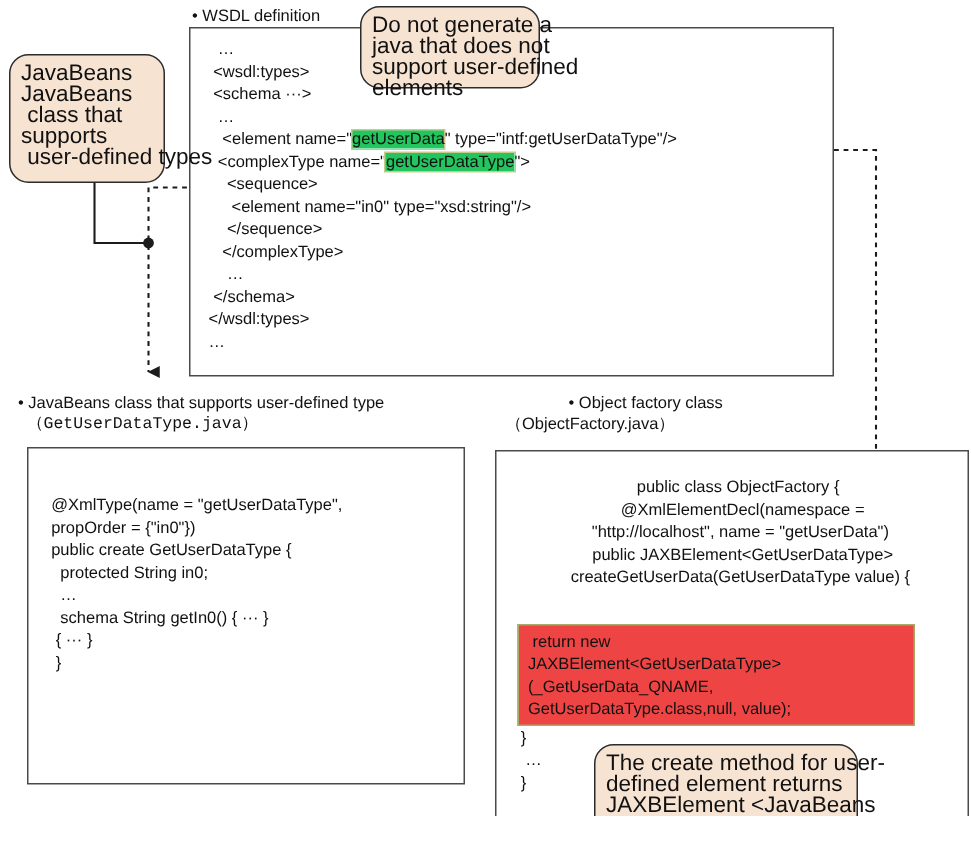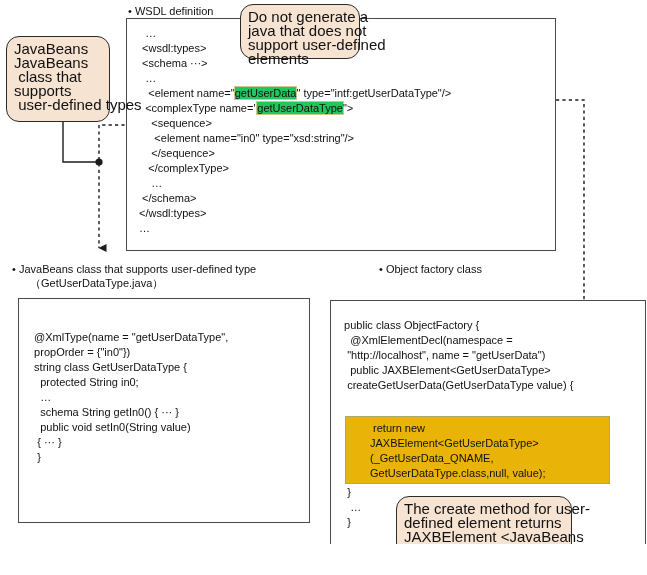--- a/index.html
+++ b/index.html
@@ -55,27 +55,27 @@
     border-radius: 13px;
     box-sizing: border-box;
     font-size: 15px;
     line-height: 14px;
     color: #111;
     padding: 5px 7px;
   }
   .bubble div { white-space: pre; }
   .yellow-block {
     position: absolute;
-    background: #eab308;
+    background: #ef4444;
     border: 1px solid #a9aa68;
     box-sizing: border-box;
     font-size: 11px;
     line-height: 15px;
     color: #111;
-    padding: 4px 24px;
+    padding: 4px 6px;
   }
   .yellow-block div { white-space: pre; }
 </style>
 </head>
 <body>
 
 <div id="canvas">
 
   <svg class="svg-layer" viewBox="0 0 647 575" xmlns="http://www.w3.org/2000/svg">
     <defs>
@@ -116,43 +116,43 @@
     <div><span>     &lt;/sequence&gt;</span></div>
     <div><span>    &lt;/complexType&gt;</span></div>
     <div><span>     …</span></div>
     <div><span></span></div>
     <div><span>  &lt;/schema&gt;</span></div>
     <div><span> &lt;/wsdl:types&gt;</span></div>
     <div><span> …</span></div>
   </div>
 
   <div class="bullet-label" style="left:12px; top:262px;">• JavaBeans class that supports user-defined type</div>
-  <div class="bullet-label" style="left:30px; top:276px;">（GetUserDataType.java）</div>
+  <div class="bullet-label" style="left:18px; top:276px;font-family:Liberation Mono, monospace;">（GetUserDataType.java）</div>
 
   <div class="code-box" style="left:18px; top:298px; width:292px; height:225px;"></div>
 
   <div class="code-lines" style="left:28px; top:330px; width:276px;">
     <div>  @XmlType(name = "getUserDataType",</div>
     <div>  propOrder = {"in0"})</div>
     <div></div>
-    <div>  string class GetUserDataType {</div>
+    <div>  public create GetUserDataType {</div>
     <div>    protected String in0;</div>
     <div>    …</div>
     <div>    schema String getIn0() { ··· }</div>
     <div></div>
-    <div>    public void setIn0(String value)</div>
     <div>   { ··· }</div>
     <div>   }</div>
   </div>
 
   <div class="bullet-label" style="left:331px; top:262px;margin-left:48px;">• Object factory class</div>
+  <div class="bullet-label" style="left:337px; top:276px;">（ObjectFactory.java）</div>
 
   <div class="code-box" style="left:330px; top:300px; width:316px; height:250px;"></div>
 
-  <div class="code-lines" style="left:338px; top:318px; width:302px;">
+  <div class="code-lines" style="left:338px; top:318px; width:302px;text-align:center;">
     <div>  public class ObjectFactory {</div>
     <div></div>
     <div>    @XmlElementDecl(namespace =</div>
     <div>   "http://localhost", name = "getUserData")</div>
     <div>    public JAXBElement&lt;GetUserDataType&gt;</div>
     <div>   createGetUserData(GetUserDataType value) {</div>
   </div>
 
   <div class="yellow-block" style="left:345px; top:416px; width:265px; height:68px;">
     <div> return new</div>

